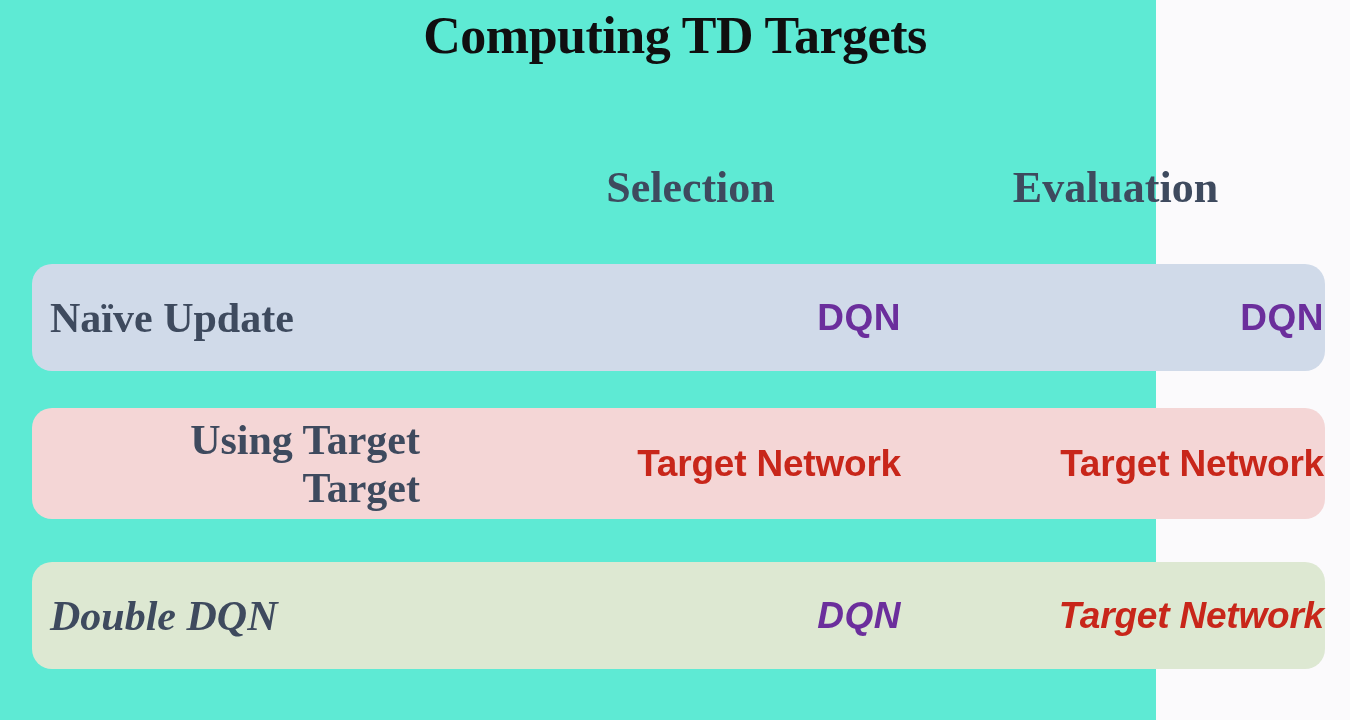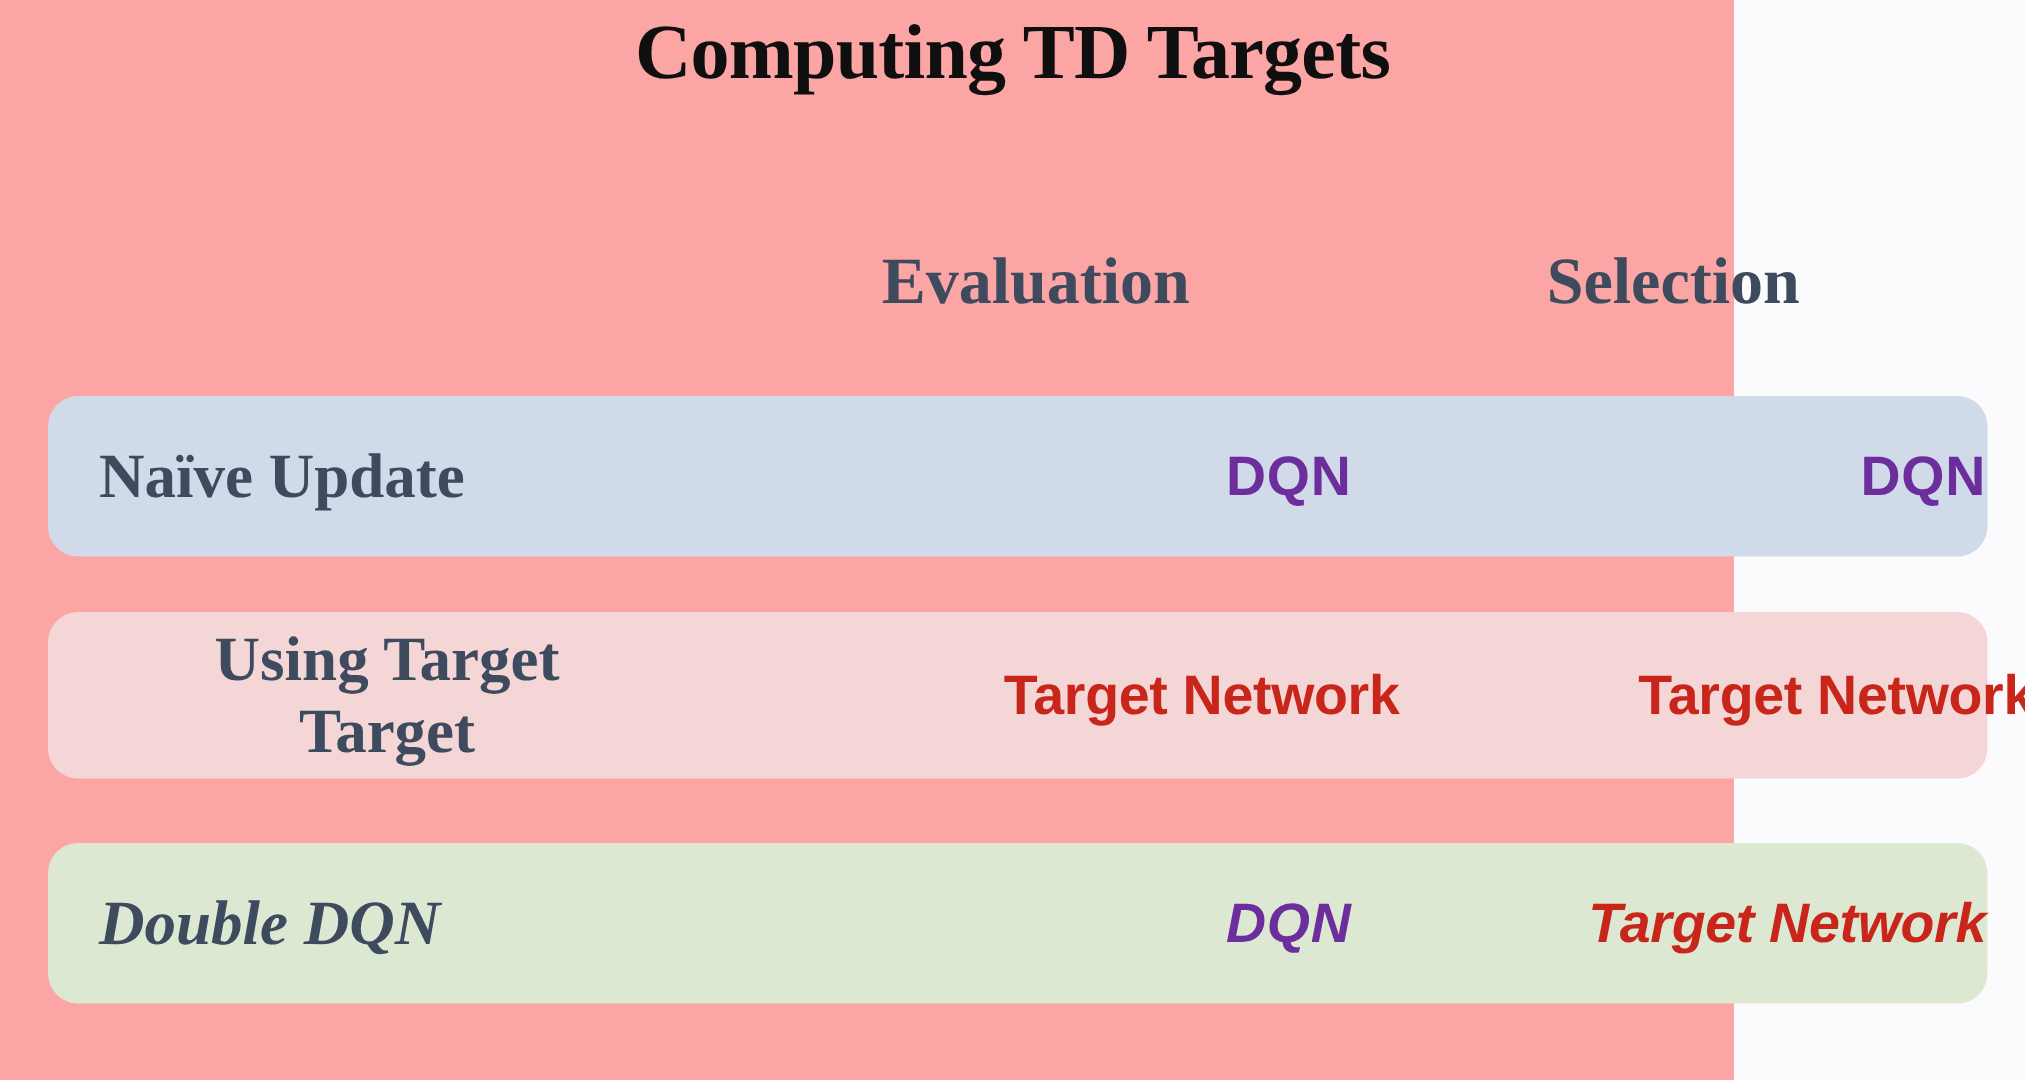--- a/index.html
+++ b/index.html
@@ -11,21 +11,21 @@
     height: 720px;
     background: #fbfafc;
     font-family: "Liberation Serif", "DejaVu Serif", serif;
     overflow: hidden;
   }
 
   #slide {
     position: relative;
     width: 1156px;
     height: 720px;
-    background: #fca5a5;
+    background: #5eead4;
   }
 
   
   .slide-title {
     position: absolute;
     top: 4px;
     left: 0;
     width: 1350px;
     text-align: center;
     font-family: "Liberation Serif", "DejaVu Serif", serif;
@@ -77,34 +77,33 @@
   }
   .row-double {
     top: 562px;
     height: 107px;
     background: #dde8d2;
     font-style: italic;
   }
 
   .row-label {
     flex: 0 0 446px;
-    padding-left: 34px;
+    padding-left: 18px;
     box-sizing: border-box;
     font-family: "Liberation Serif", "DejaVu Serif", serif;
     font-weight: bold;
     font-size: 42px;
     line-height: 48px;
     color: #3e4a5e;
     text-align: left;
   }
   .row-label.two-line {
-    text-align: center;
+    text-align: right;
     padding-left: 0;
     padding-right: 58px;
-    margin-left: 32px;
   }
 
   .cell {
     flex: 0 0 423px;
     text-align: right;
     font-family: "Liberation Sans", "DejaVu Sans", sans-serif;
     font-weight: bold;
     font-size: 37px;
     line-height: 44px;
   }
@@ -118,22 +117,22 @@
   }
 </style>
 </head>
 <body>
 
 <div id="slide">
 
   <div class="slide-title">Computing TD Targets</div>
 
   <div class="col-headers">
+    <div class="col-head">Selection</div>
     <div class="col-head">Evaluation</div>
-    <div class="col-head">Selection</div>
   </div>
 
   <div class="row row-naive">
     <div class="row-label">Naïve Update</div>
     <div class="cell val-dqn">DQN</div>
     <div class="cell val-dqn">DQN</div>
   </div>
 
   <div class="row row-target">
     <div class="row-label two-line">

